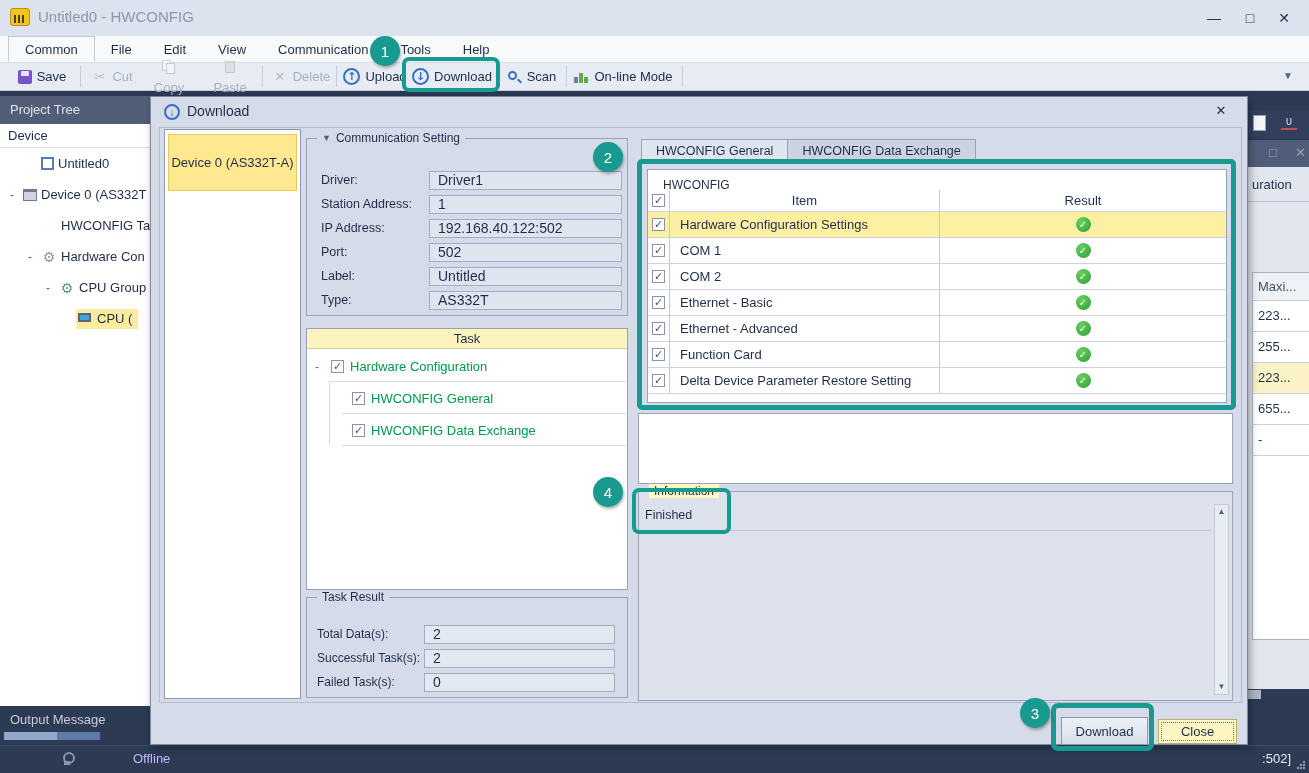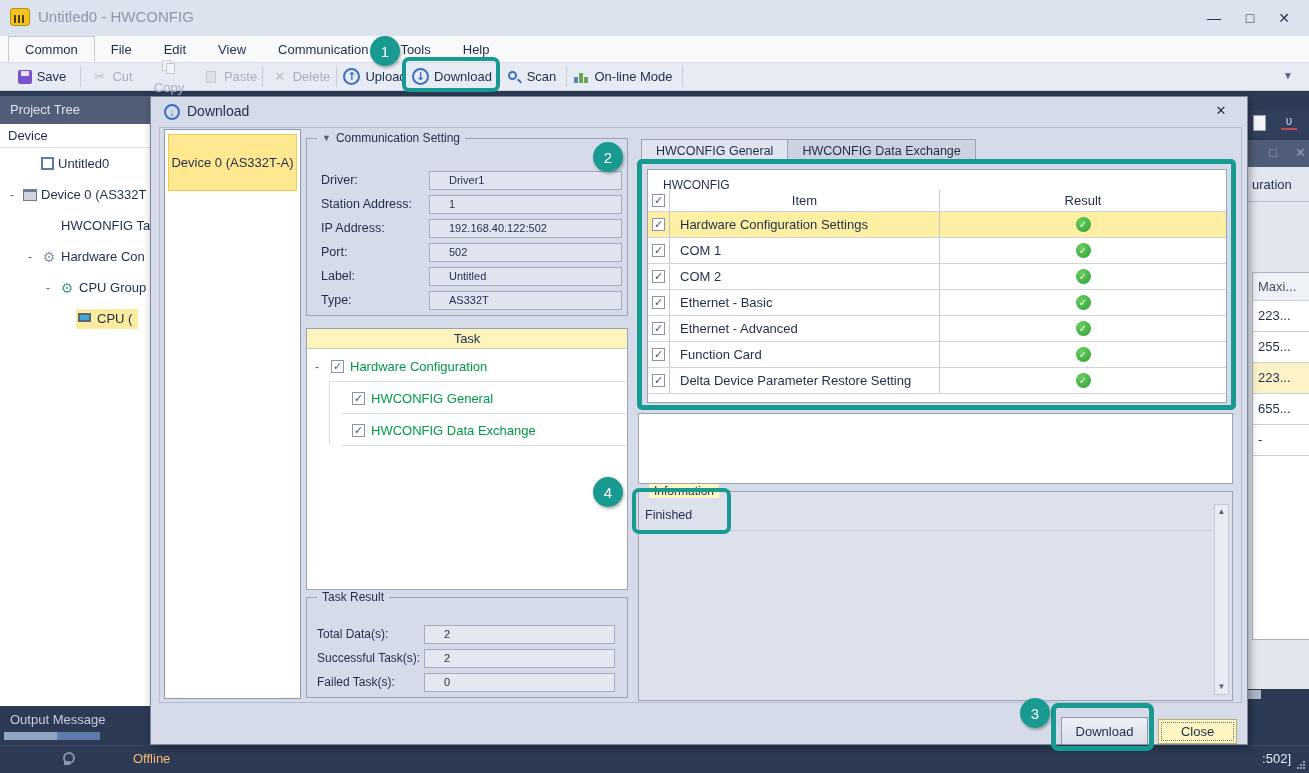--- a/index.html
+++ b/index.html
@@ -29,21 +29,21 @@
   .toolbar { position:absolute; left:0; top:63px; width:1309px; height:28px; background:#e7ebf4;
              border-bottom:1px solid #c4cad9; }
   .tbtn { position:absolute; top:1px; height:25px; display:flex; align-items:center; justify-content:center;
           gap:5px; color:#23314e; font-size:13px; white-space:nowrap; }
   .tbtn.disabled { color:#a9b0c2; }
   .tbtn.disabled .ic { opacity:.45; filter:grayscale(1); }
   .tsep { position:absolute; top:3px; width:1px; height:21px; background:#c6ccd9; }
   [data-name="save-button"]{left:10px;width:64px;}
   [data-name="cut-button"]{left:86px;width:52px;}
   [data-name="copy-button"]{left:140px;width:58px;flex-direction:column;}
-  [data-name="paste-button"]{left:200px;width:60px;}
+  [data-name="paste-button"]{left:200px;width:60px;flex-direction:column;}
   [data-name="delete-button"]{left:268px;width:66px;}
   [data-name="upload-button"]{left:342px;width:66px;}
   [data-name="download-button"]{left:410px;width:84px;}
   [data-name="scan-button"]{left:500px;width:62px;}
   [data-name="on-line-mode-button"]{left:570px;width:106px;}
   .sep1{left:80px;} .sep2{left:262px;} .sep3{left:336px;} .sep4{left:566px;} .sep5{left:682px;}
   .overflow { position:absolute; right:16px; top:7px; font-size:10px; color:#55617a; }
 
   
   .ic { display:inline-flex; align-items:center; justify-content:center; width:16px; height:16px;
@@ -89,21 +89,21 @@
   
   .out-title { position:absolute; left:10px; top:712px; color:#c6cddb; }
   .out-bar { position:absolute; left:4px; top:732px; width:96px; height:8px; background:#5f7bab; }
   .out-bar i { display:block; width:55%; height:100%; background:#93a7c9; }
   .statusbar { position:absolute; left:0; top:745px; width:1309px; height:28px; background:#2c3a54;
                border-top:1px solid #3a4965; }
   .ic-offline { position:absolute; left:62px; top:6px; width:10px; height:14px; }
   .ic-offline::before { content:""; position:absolute; left:1px; top:0; width:8px; height:8px;
                border:2px solid #8a94a8; border-radius:50%; }
   .ic-offline::after { content:""; position:absolute; left:2px; top:9px; width:6px; height:4px; background:#8a94a8; }
-  .status-text { position:absolute; left:133px; top:5px; color:#fdba74; }
+  .status-text { position:absolute; left:133px; top:5px; color:#c4b5fd; }
   .status-frag { position:absolute; right:18px; top:5px; color:#e8ebf2; }
   .grip { position:absolute; right:3px; bottom:3px; width:10px; height:10px;
           background:radial-gradient(circle at 8px 2px,#8a94a8 1.4px,transparent 1.6px),
                      radial-gradient(circle at 5px 5px,#8a94a8 1.4px,transparent 1.6px),
                      radial-gradient(circle at 8px 5px,#8a94a8 1.4px,transparent 1.6px),
                      radial-gradient(circle at 2px 8px,#8a94a8 1.4px,transparent 1.6px),
                      radial-gradient(circle at 5px 8px,#8a94a8 1.4px,transparent 1.6px),
                      radial-gradient(circle at 8px 8px,#8a94a8 1.4px,transparent 1.6px); }
 
   
@@ -147,21 +147,21 @@
 
   .groupbox { position:absolute; border:1px solid #99a2b6; }
   .legend { position:absolute; top:-8px; left:10px; background:#d5dbe8; padding:0 5px; font-size:12px;
             color:#1f2d4a; display:flex; align-items:center; gap:5px; white-space:nowrap; }
   .collapse-tri { font-size:9px; color:#55607a; }
 
   .gb-comm { left:155px; top:41px; width:322px; height:178px; }
   .frow { position:absolute; left:0; width:100%; height:20px; }
   .frow .flabel { position:absolute; left:14px; top:2px; font-size:12.5px; }
   .frow .fvalue { position:absolute; left:122px; top:0; width:193px; height:19px; background:#dfe4ef;
-            border:1px solid #a3acc0; line-height:17px; padding-left:19px; font-size:11px; }
+            border:1px solid #a3acc0; line-height:17px; padding-left:8px; font-size:14px; }
   .gb-comm .frow:nth-of-type(1){top:32px;} .gb-comm .frow:nth-of-type(2){top:56px;}
   .gb-comm .frow:nth-of-type(3){top:80px;} .gb-comm .frow:nth-of-type(4){top:104px;}
   .gb-comm .frow:nth-of-type(5){top:128px;} .gb-comm .frow:nth-of-type(6){top:152px;}
 
   .task-panel { position:absolute; left:155px; top:231px; width:322px; height:262px; background:#fff;
             border:1px solid #99a2b6; }
   .task-head { height:20px; background:#fdf4bd; border-bottom:1px solid #d5cf9e; text-align:center;
             line-height:19px; font-size:13px; }
   .cb { display:inline-flex; width:13px; height:13px; background:#fff; border:1px solid #8a93a8;
             align-items:center; justify-content:center; font-size:11px; color:#44536e; flex:none; }

